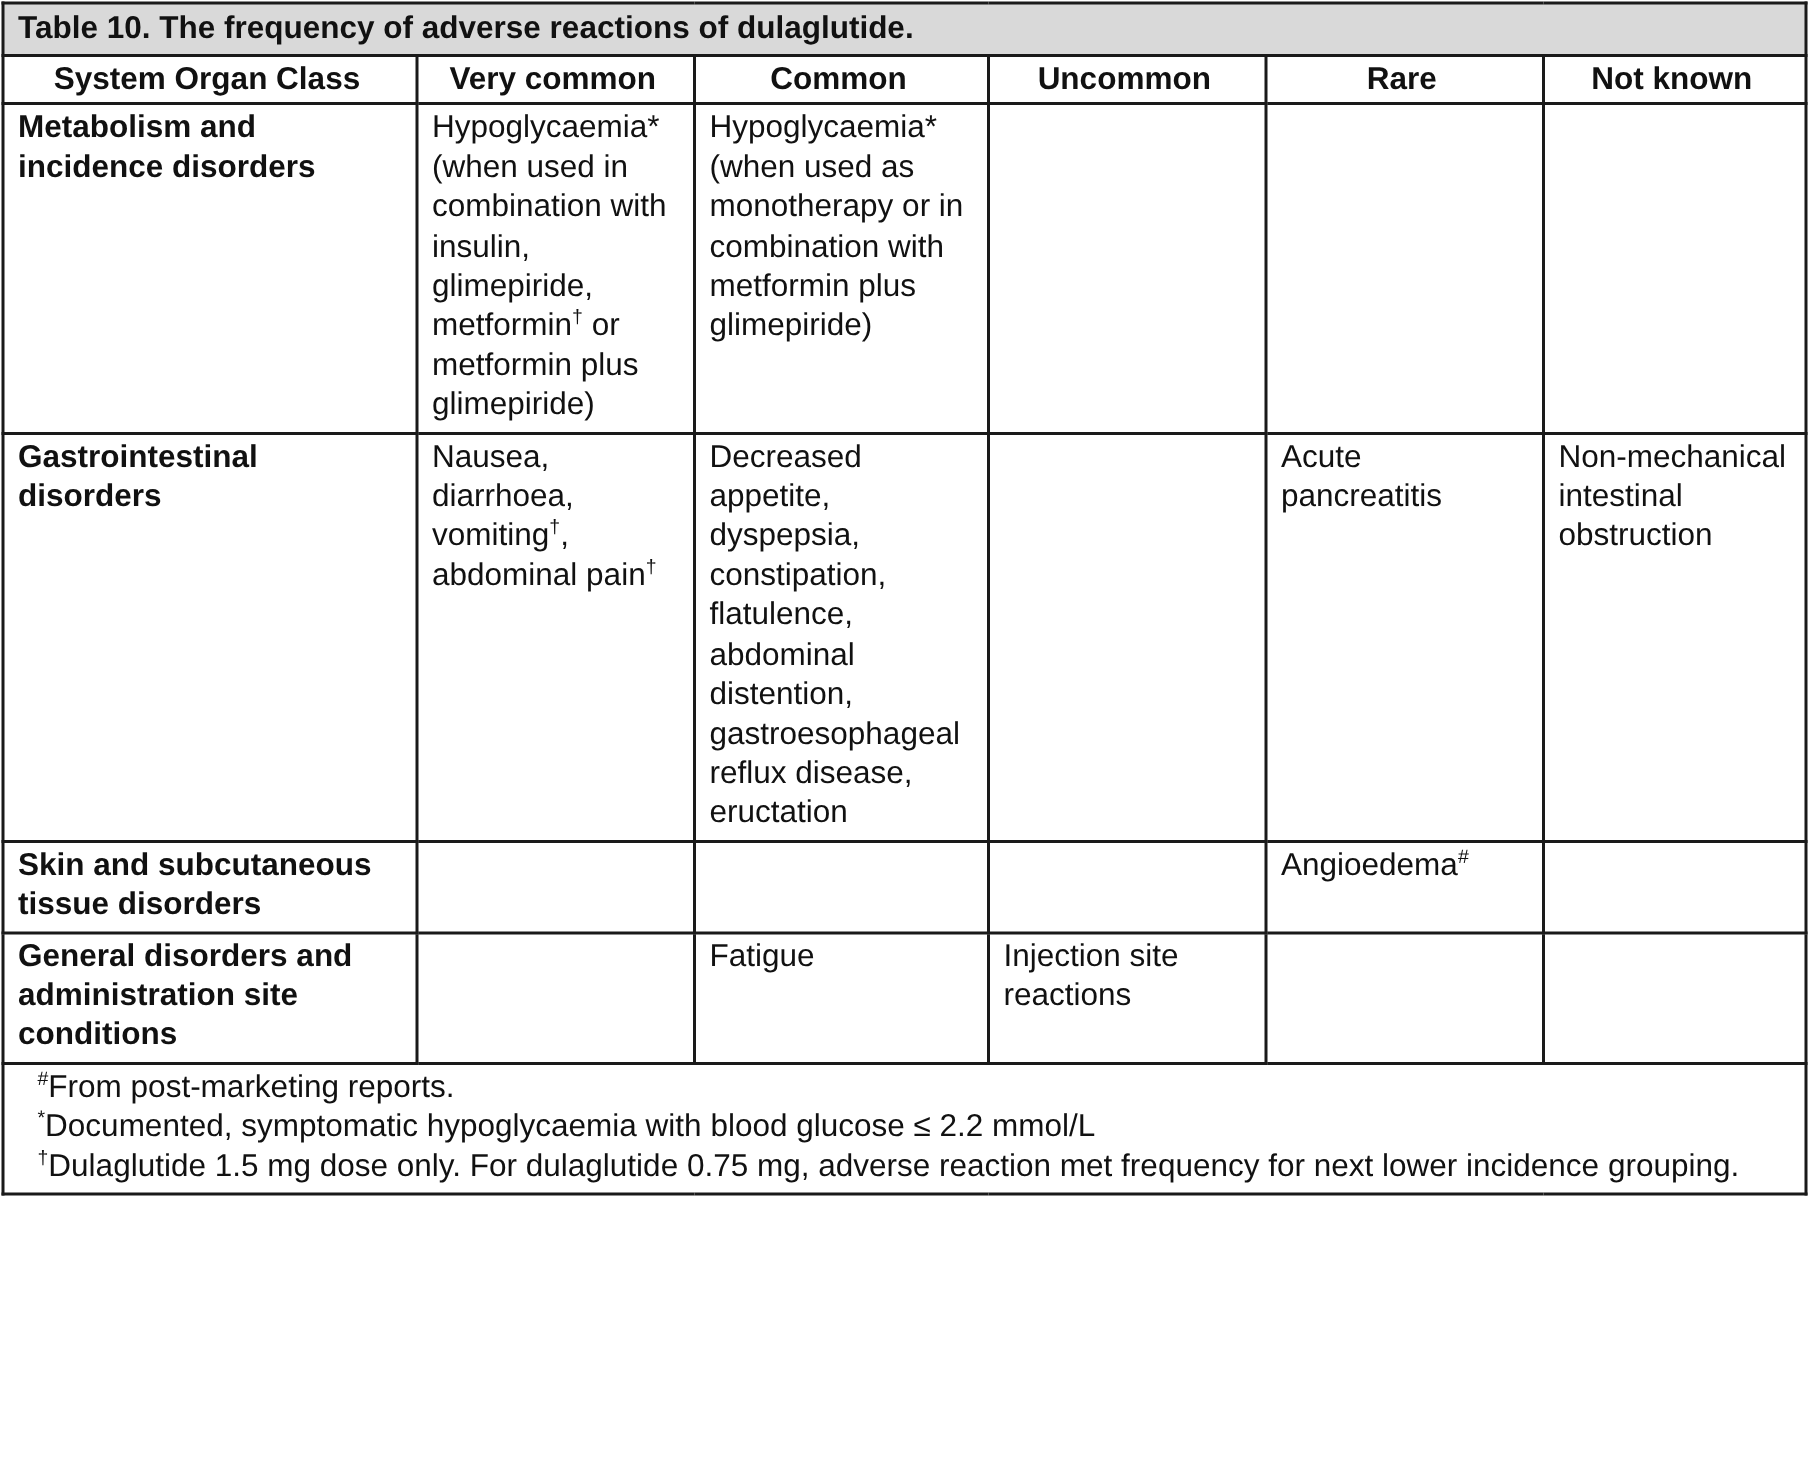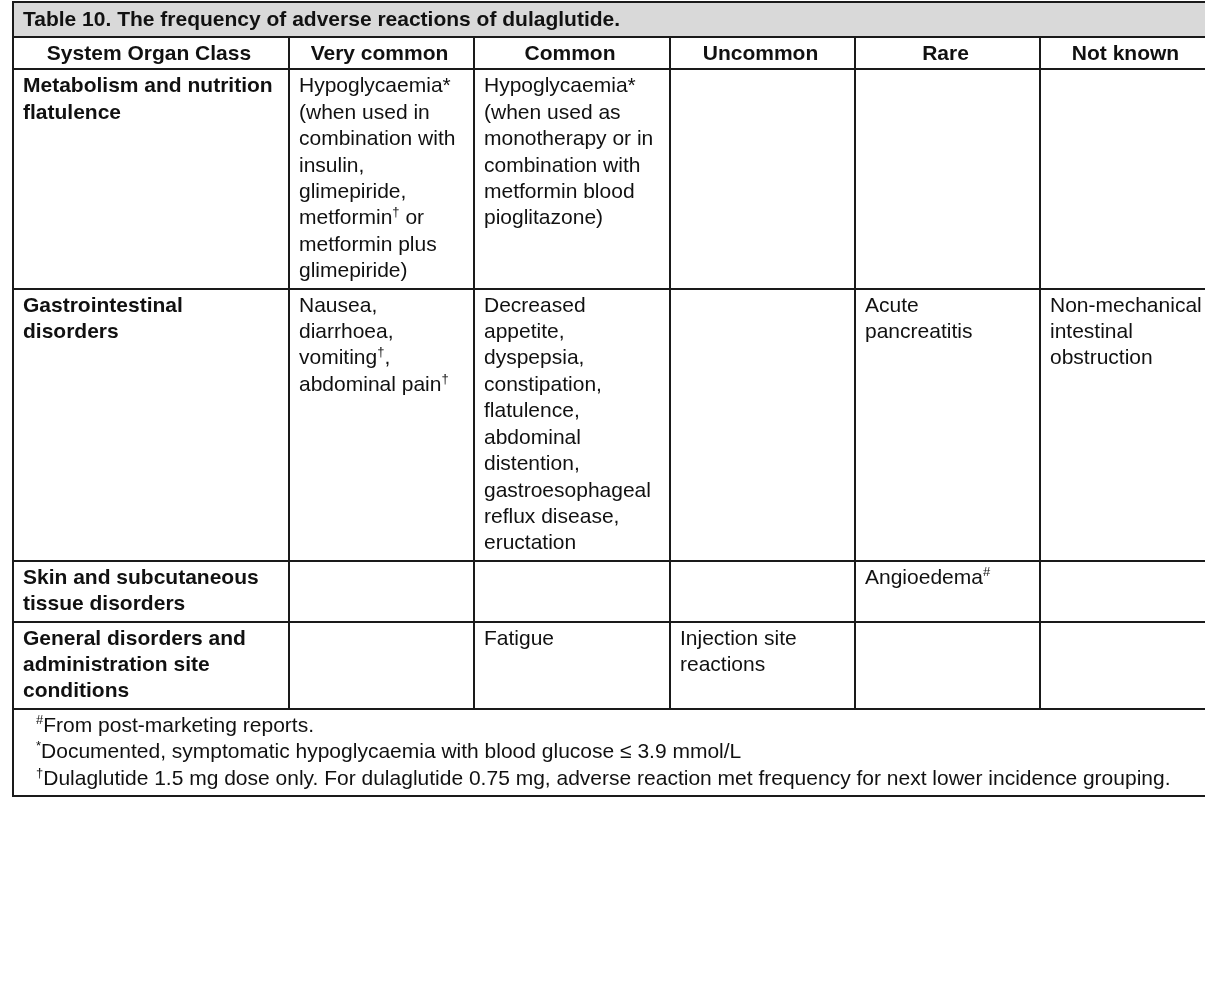--- a/index.html
+++ b/index.html
@@ -1,17 +1,17 @@
 <!DOCTYPE html>
 <html><head>
 <meta charset="utf-8">
 <style>
   html, body { margin: 0; padding: 0; background: #ffffff; }
   body { width: 1205px; height: 985px; overflow: hidden; font-family: "Liberation Sans", sans-serif; color: #111; }
-  .wrap { position: absolute; left: 12px; top: 1px; width: 1076px; }
+  .wrap { position: absolute; left: 1px; top: 1px; width: 1076px; }
   table { border-collapse: collapse; width: 1202px; table-layout: fixed; }
   td, th { border: 2px solid #1a1a1a; vertical-align: top; font-size: 21px; line-height: 26.4px; padding: 2px 9px 4px 9px; text-align: left; }
   .caption-row td { background: #d9d9d9; font-weight: bold; padding: 3px 9px 3px 9px; height: 27px; }
   .head-row th { font-weight: bold; text-align: center; height: 26px; padding: 2px 4px 2px 0; }
   .soc { font-weight: bold; }
   .foot td { padding: 2px 9px 4px 22px; line-height: 26.5px; }
   .foot .note { display: block; }
   sup { font-size: 13px; line-height: 0; vertical-align: 8px; }
 </style>
 </head>
@@ -35,23 +35,23 @@
     <th>System Organ Class</th>
     <th>Very common</th>
     <th>Common</th>
     <th>Uncommon</th>
     <th>Rare</th>
     <th>Not known</th>
   </tr>
 
 
   <tr style="height:218px">
-    <td class="soc">Metabolism and nutrition flatulence</td>
+    <td class="soc">Metabolism and incidence disorders</td>
     <td>Hypoglycaemia* (when used in combination with insulin, glimepiride, metformin<sup>†</sup> or metformin plus glimepiride)</td>
-    <td>Hypoglycaemia* (when used as monotherapy or in combination with metformin blood pioglitazone)</td>
+    <td>Hypoglycaemia* (when used as monotherapy or in combination with metformin plus glimepiride)</td>
     <td></td>
     <td></td>
     <td></td>
   </tr>
 
   <tr style="height:270px">
     <td class="soc">Gastrointestinal disorders</td>
     <td>Nausea, diarrhoea, vomiting<sup>†</sup>, abdominal pain<sup>†</sup></td>
     <td>Decreased appetite, dyspepsia, constipation, flatulence, abdominal distention, gastroesophageal reflux disease, eructation</td>
     <td></td>
@@ -74,19 +74,19 @@
     <td>Fatigue</td>
     <td>Injection site reactions</td>
     <td></td>
     <td></td>
   </tr>
 
 
   <tr class="foot">
     <td colspan="6">
       <span class="note"><sup>#</sup><span>From post-marketing reports.</span></span>
-      <span class="note"><sup>*</sup><span>Documented, symptomatic hypoglycaemia with blood glucose ≤ 3.9 mmol/L</span></span>
+      <span class="note"><sup>*</sup><span>Documented, symptomatic hypoglycaemia with blood glucose ≤ 2.2 mmol/L</span></span>
       <span class="note"><sup>†</sup><span>Dulaglutide 1.5 mg dose only. For dulaglutide 0.75 mg, adverse reaction met frequency for next lower incidence grouping.</span></span>
     </td>
   </tr>
 </tbody>
     </table>
 </div>
 
 </body></html>

